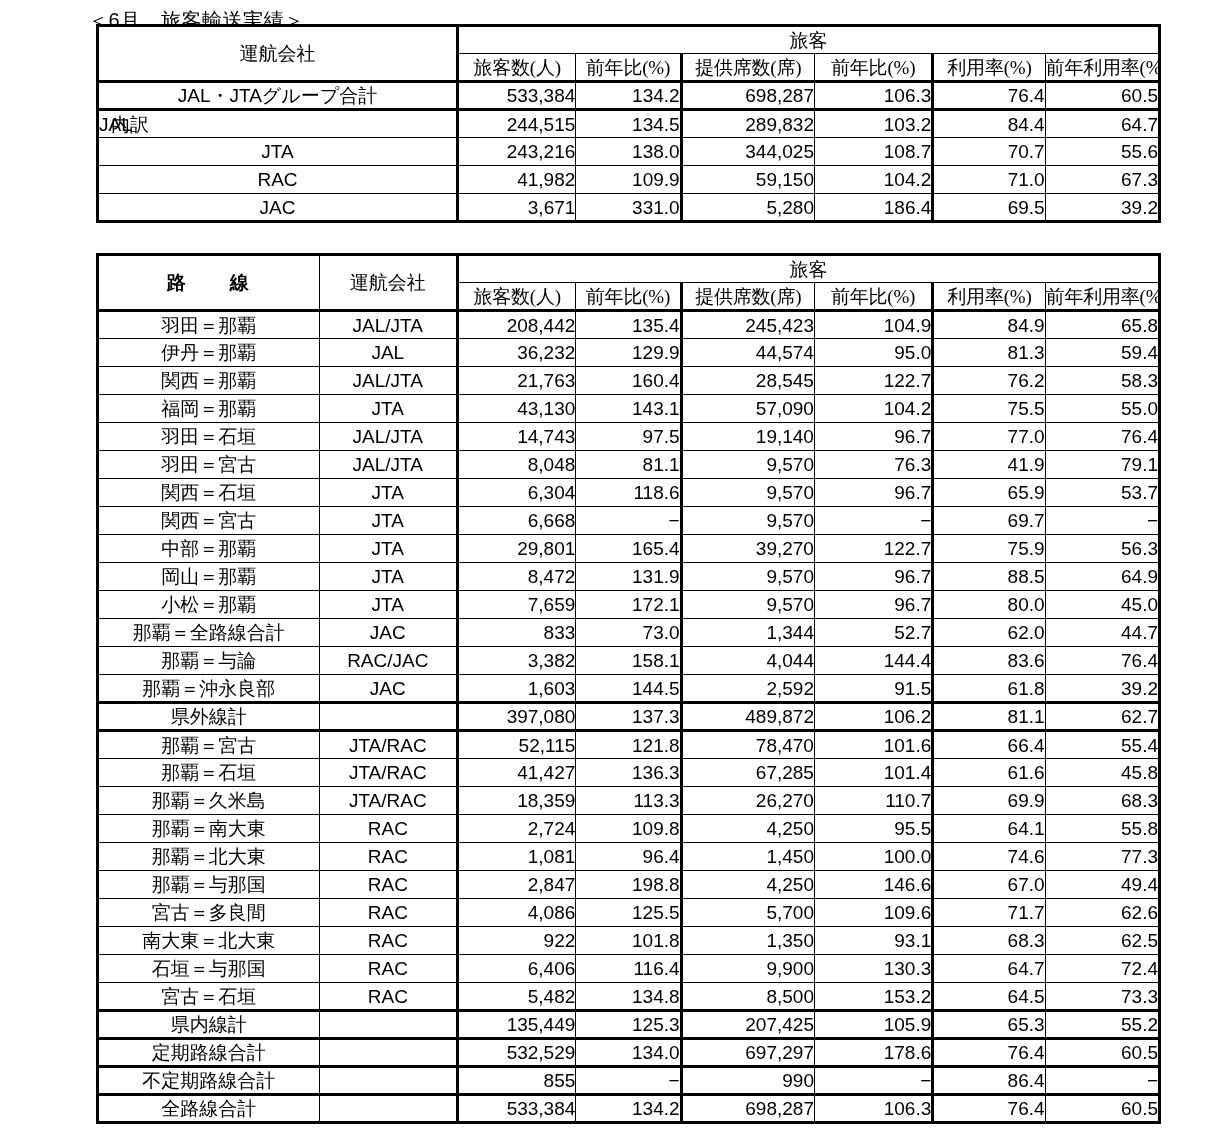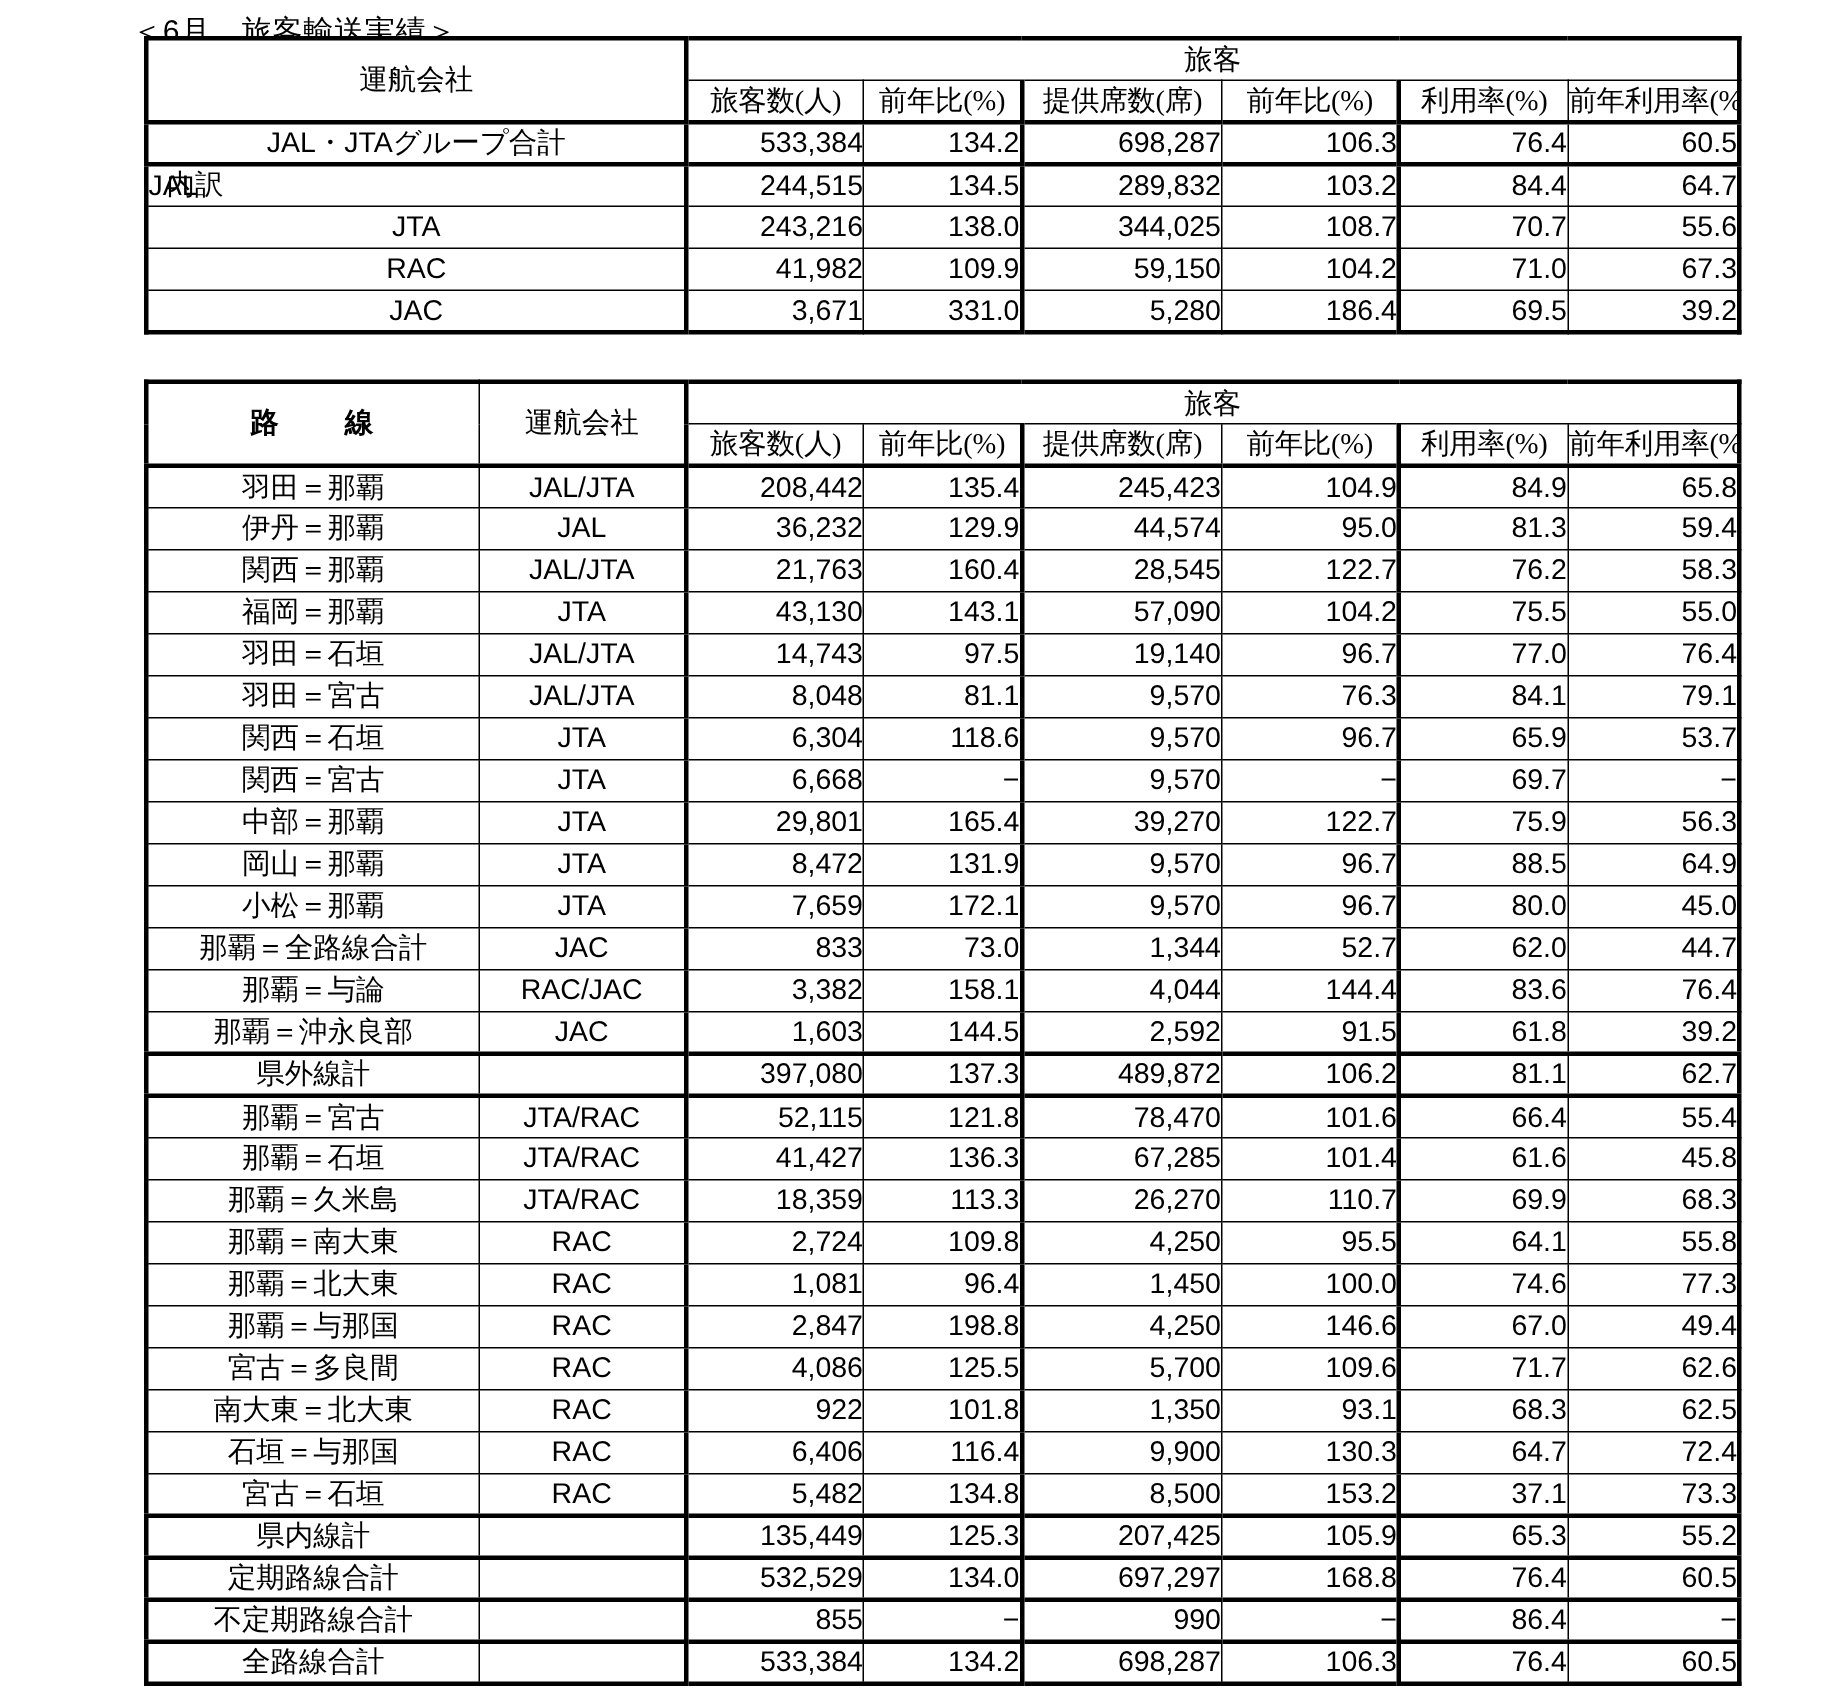--- a/index.html
+++ b/index.html
@@ -250,21 +250,21 @@
           <td class="c-right bl-thick">77.0</td>
           <td class="c-right">76.4</td>
         </tr>
         <tr>
           <td class="c-center rowlabel">羽田＝宮古</td>
           <td class="c-center rowlabel">JAL/JTA</td>
           <td class="c-right bl-thick">8,048</td>
           <td class="c-right">81.1</td>
           <td class="c-right bl-thick">9,570</td>
           <td class="c-right">76.3</td>
-          <td class="c-right bl-thick">84.1</td>
+          <td class="c-right bl-thick">41.9</td>
           <td class="c-right">79.1</td>
         </tr>
         <tr>
           <td class="c-center rowlabel">関西＝石垣</td>
           <td class="c-center rowlabel">JTA</td>
           <td class="c-right bl-thick">6,304</td>
           <td class="c-right">118.6</td>
           <td class="c-right bl-thick">9,570</td>
           <td class="c-right">96.7</td>
           <td class="c-right bl-thick">65.9</td>
@@ -440,40 +440,40 @@
           <td class="c-right bl-thick">64.7</td>
           <td class="c-right">72.4</td>
         </tr>
         <tr>
           <td class="c-center rowlabel">宮古＝石垣</td>
           <td class="c-center rowlabel">RAC</td>
           <td class="c-right bl-thick">5,482</td>
           <td class="c-right">134.8</td>
           <td class="c-right bl-thick">8,500</td>
           <td class="c-right">153.2</td>
-          <td class="c-right bl-thick">37.1</td>
+          <td class="c-right bl-thick">64.5</td>
           <td class="c-right">73.3</td>
         </tr>
         <tr>
           <td class="c-center rowlabel bt-thick">県内線計</td>
           <td class="c-center rowlabel bt-thick"></td>
           <td class="c-right bl-thick bt-thick">135,449</td>
           <td class="c-right bt-thick">125.3</td>
           <td class="c-right bl-thick bt-thick">207,425</td>
           <td class="c-right bt-thick">105.9</td>
           <td class="c-right bl-thick bt-thick">65.3</td>
           <td class="c-right bt-thick">55.2</td>
         </tr>
         <tr>
           <td class="c-center rowlabel bt-thick">定期路線合計</td>
           <td class="c-center rowlabel bt-thick"></td>
           <td class="c-right bl-thick bt-thick">532,529</td>
           <td class="c-right bt-thick">134.0</td>
           <td class="c-right bl-thick bt-thick">697,297</td>
-          <td class="c-right bt-thick">168.8</td>
+          <td class="c-right bt-thick">178.6</td>
           <td class="c-right bl-thick bt-thick">76.4</td>
           <td class="c-right bt-thick">60.5</td>
         </tr>
         <tr>
           <td class="c-center rowlabel bt-thick">不定期路線合計</td>
           <td class="c-center rowlabel bt-thick"></td>
           <td class="c-right bl-thick bt-thick">855</td>
           <td class="c-right bt-thick">−</td>
           <td class="c-right bl-thick bt-thick">990</td>
           <td class="c-right bt-thick">−</td>

